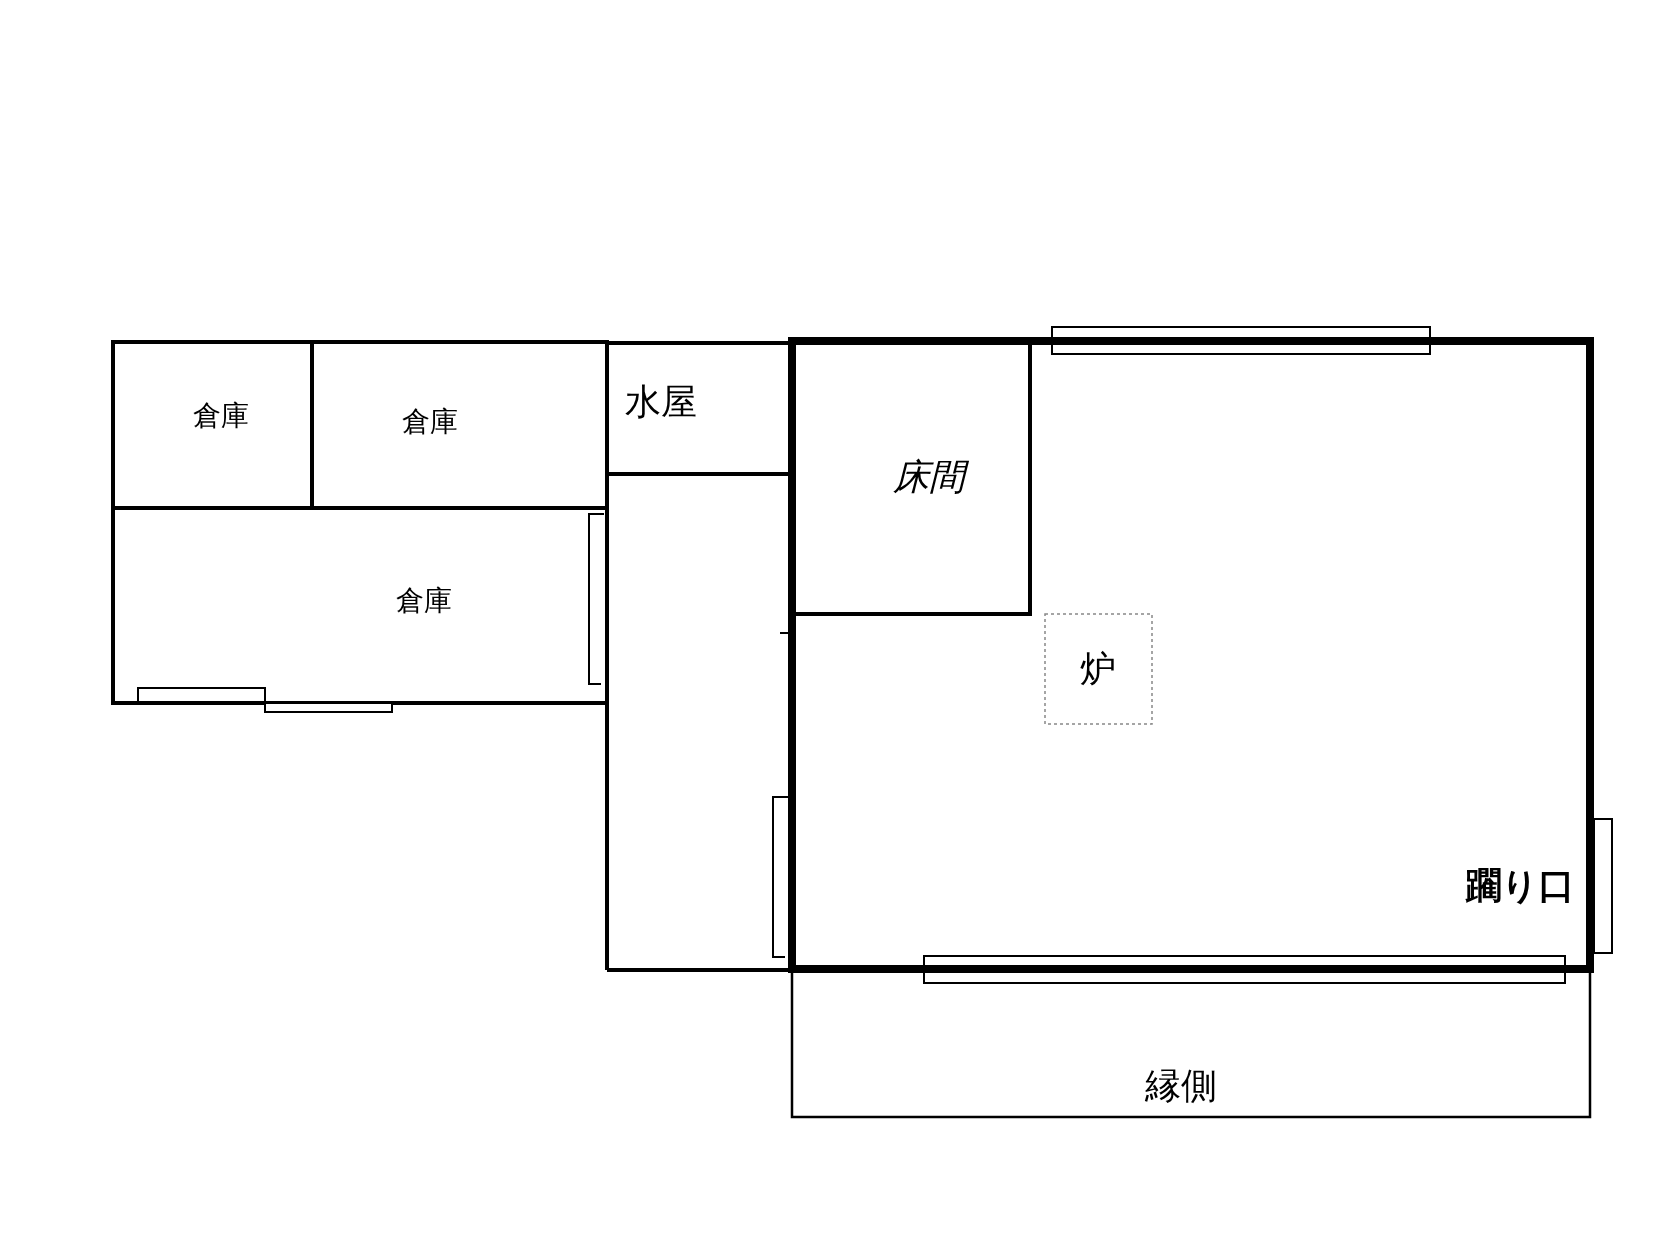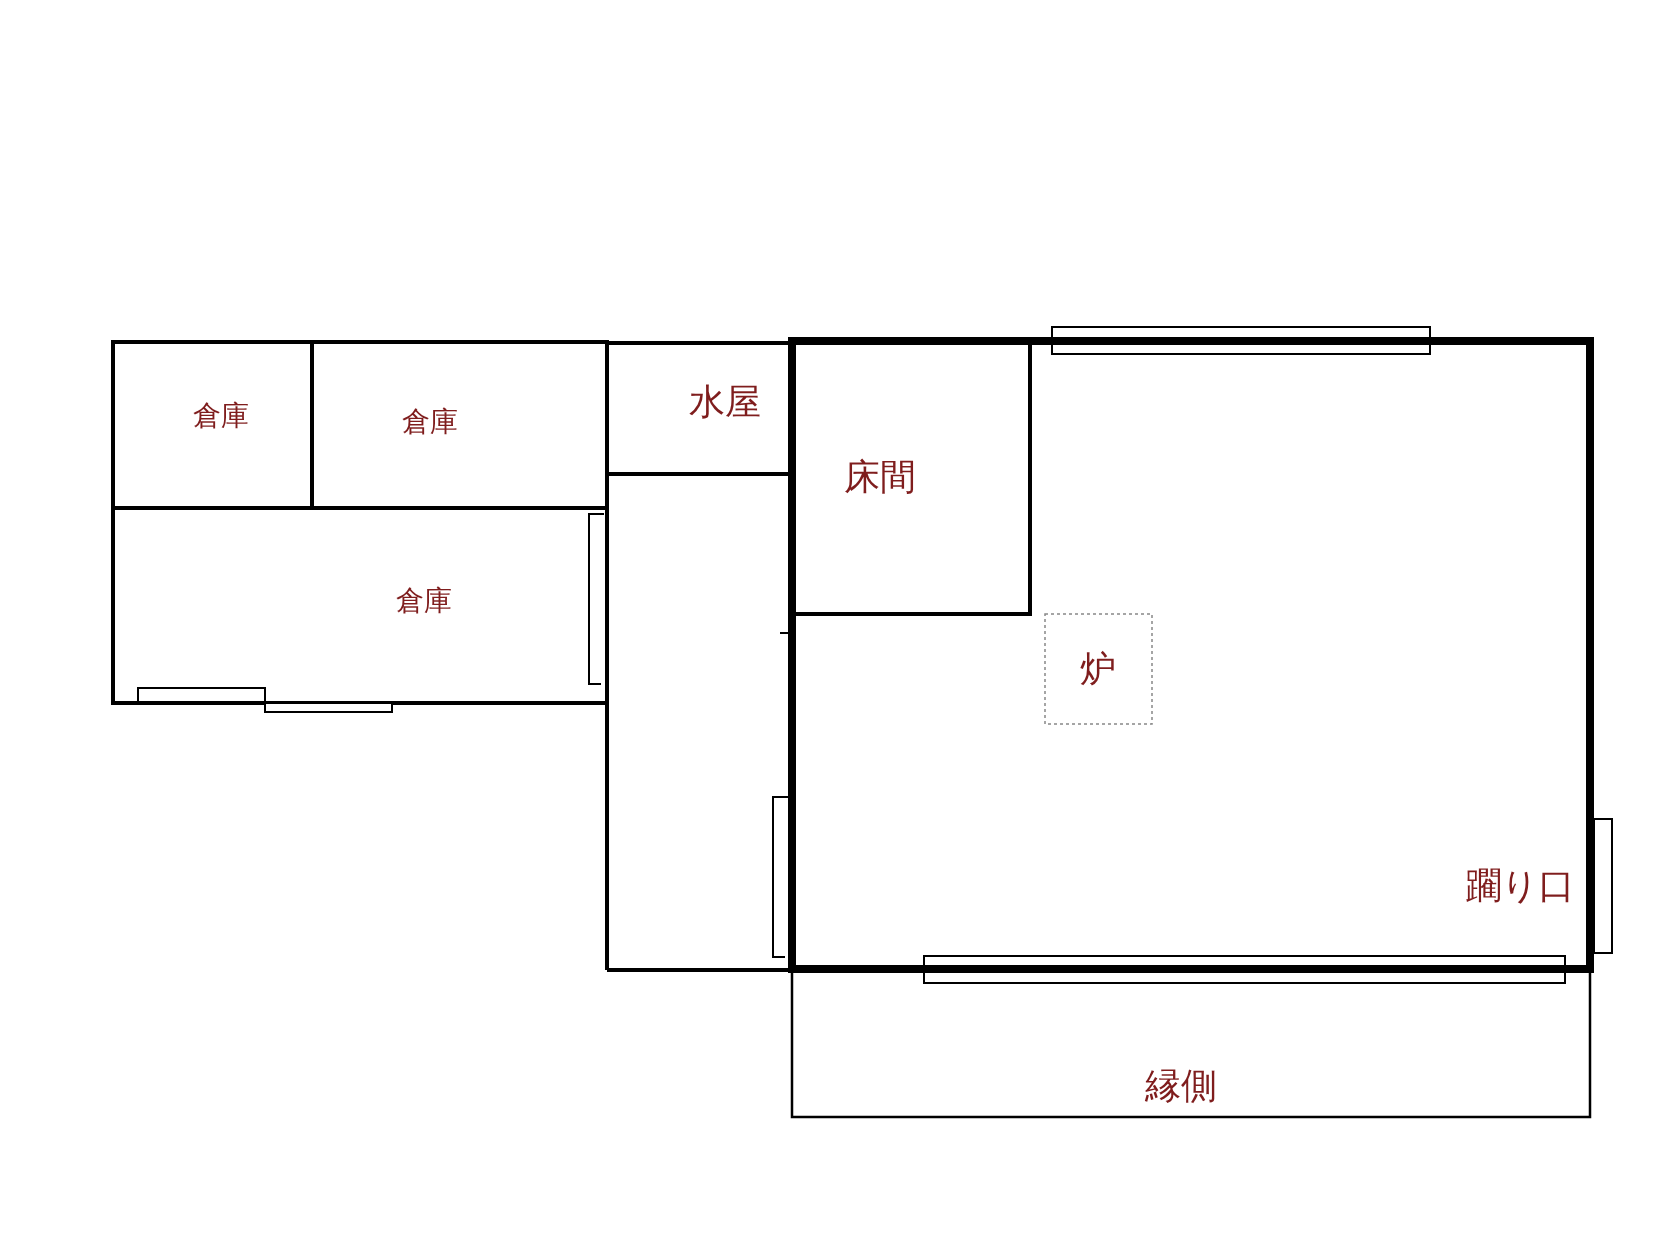--- a/index.html
+++ b/index.html
@@ -1,21 +1,21 @@
 <!DOCTYPE html>
 <html><head>
 <meta charset="utf-8">
 <style>
   html, body { margin: 0; padding: 0; background: #ffffff; }
   body { width: 1680px; height: 1260px; position: relative; overflow: hidden; }
   .canvas { position: absolute; left: 0; top: 0; width: 1680px; height: 1260px; }
   .label {
     position: absolute;
     font-family: "DejaVu Sans", sans-serif;
-    color: #7f1d1d;
+    color: #000000;
     white-space: nowrap;
     transform: translate(-50%, -50%);
     line-height: 1;
   }
   .lbl-sm { font-size: 28px; }
   .lbl-md { font-size: 36px; }
 </style>
 </head>
 <body>
 
@@ -56,18 +56,18 @@
     <rect x="1594" y="819" width="18" height="134" stroke="#000" stroke-width="2" fill="#fff"></rect>
 
     <rect x="1045" y="614" width="107" height="110" stroke="#888" stroke-width="1.5" stroke-dasharray="3,3" fill="none"></rect>
 
     <path d="M792 973 L792 1117 L1590 1117 L1590 973" stroke="#000" stroke-width="2.5" fill="none"></path>
   </svg>
 
   <span class="label lbl-sm" style="left:221px; top:416px;">倉庫</span>
   <span class="label lbl-sm" style="left:430px; top:422px;">倉庫</span>
   <span class="label lbl-sm" style="left:424px; top:601px;">倉庫</span>
-  <span class="label lbl-md" style="left:725px; top:402px;">水屋</span>
-  <span class="label lbl-md" style="left:880px; top:477px;">床間</span>
+  <span class="label lbl-md" style="left:661px; top:402px;">水屋</span>
+  <span class="label lbl-md" style="left:929px; top:477px;font-style:italic;">床間</span>
   <span class="label lbl-md" style="left:1098px; top:669px;">炉</span>
-  <span class="label lbl-md" style="left:1520px; top:886px;">躙り口</span>
+  <span class="label lbl-md" style="left:1520px; top:886px;font-weight:bold;">躙り口</span>
   <span class="label lbl-md" style="left:1181px; top:1054px;margin-top:32px;">縁側</span>
 </div>
 
 </body></html>

